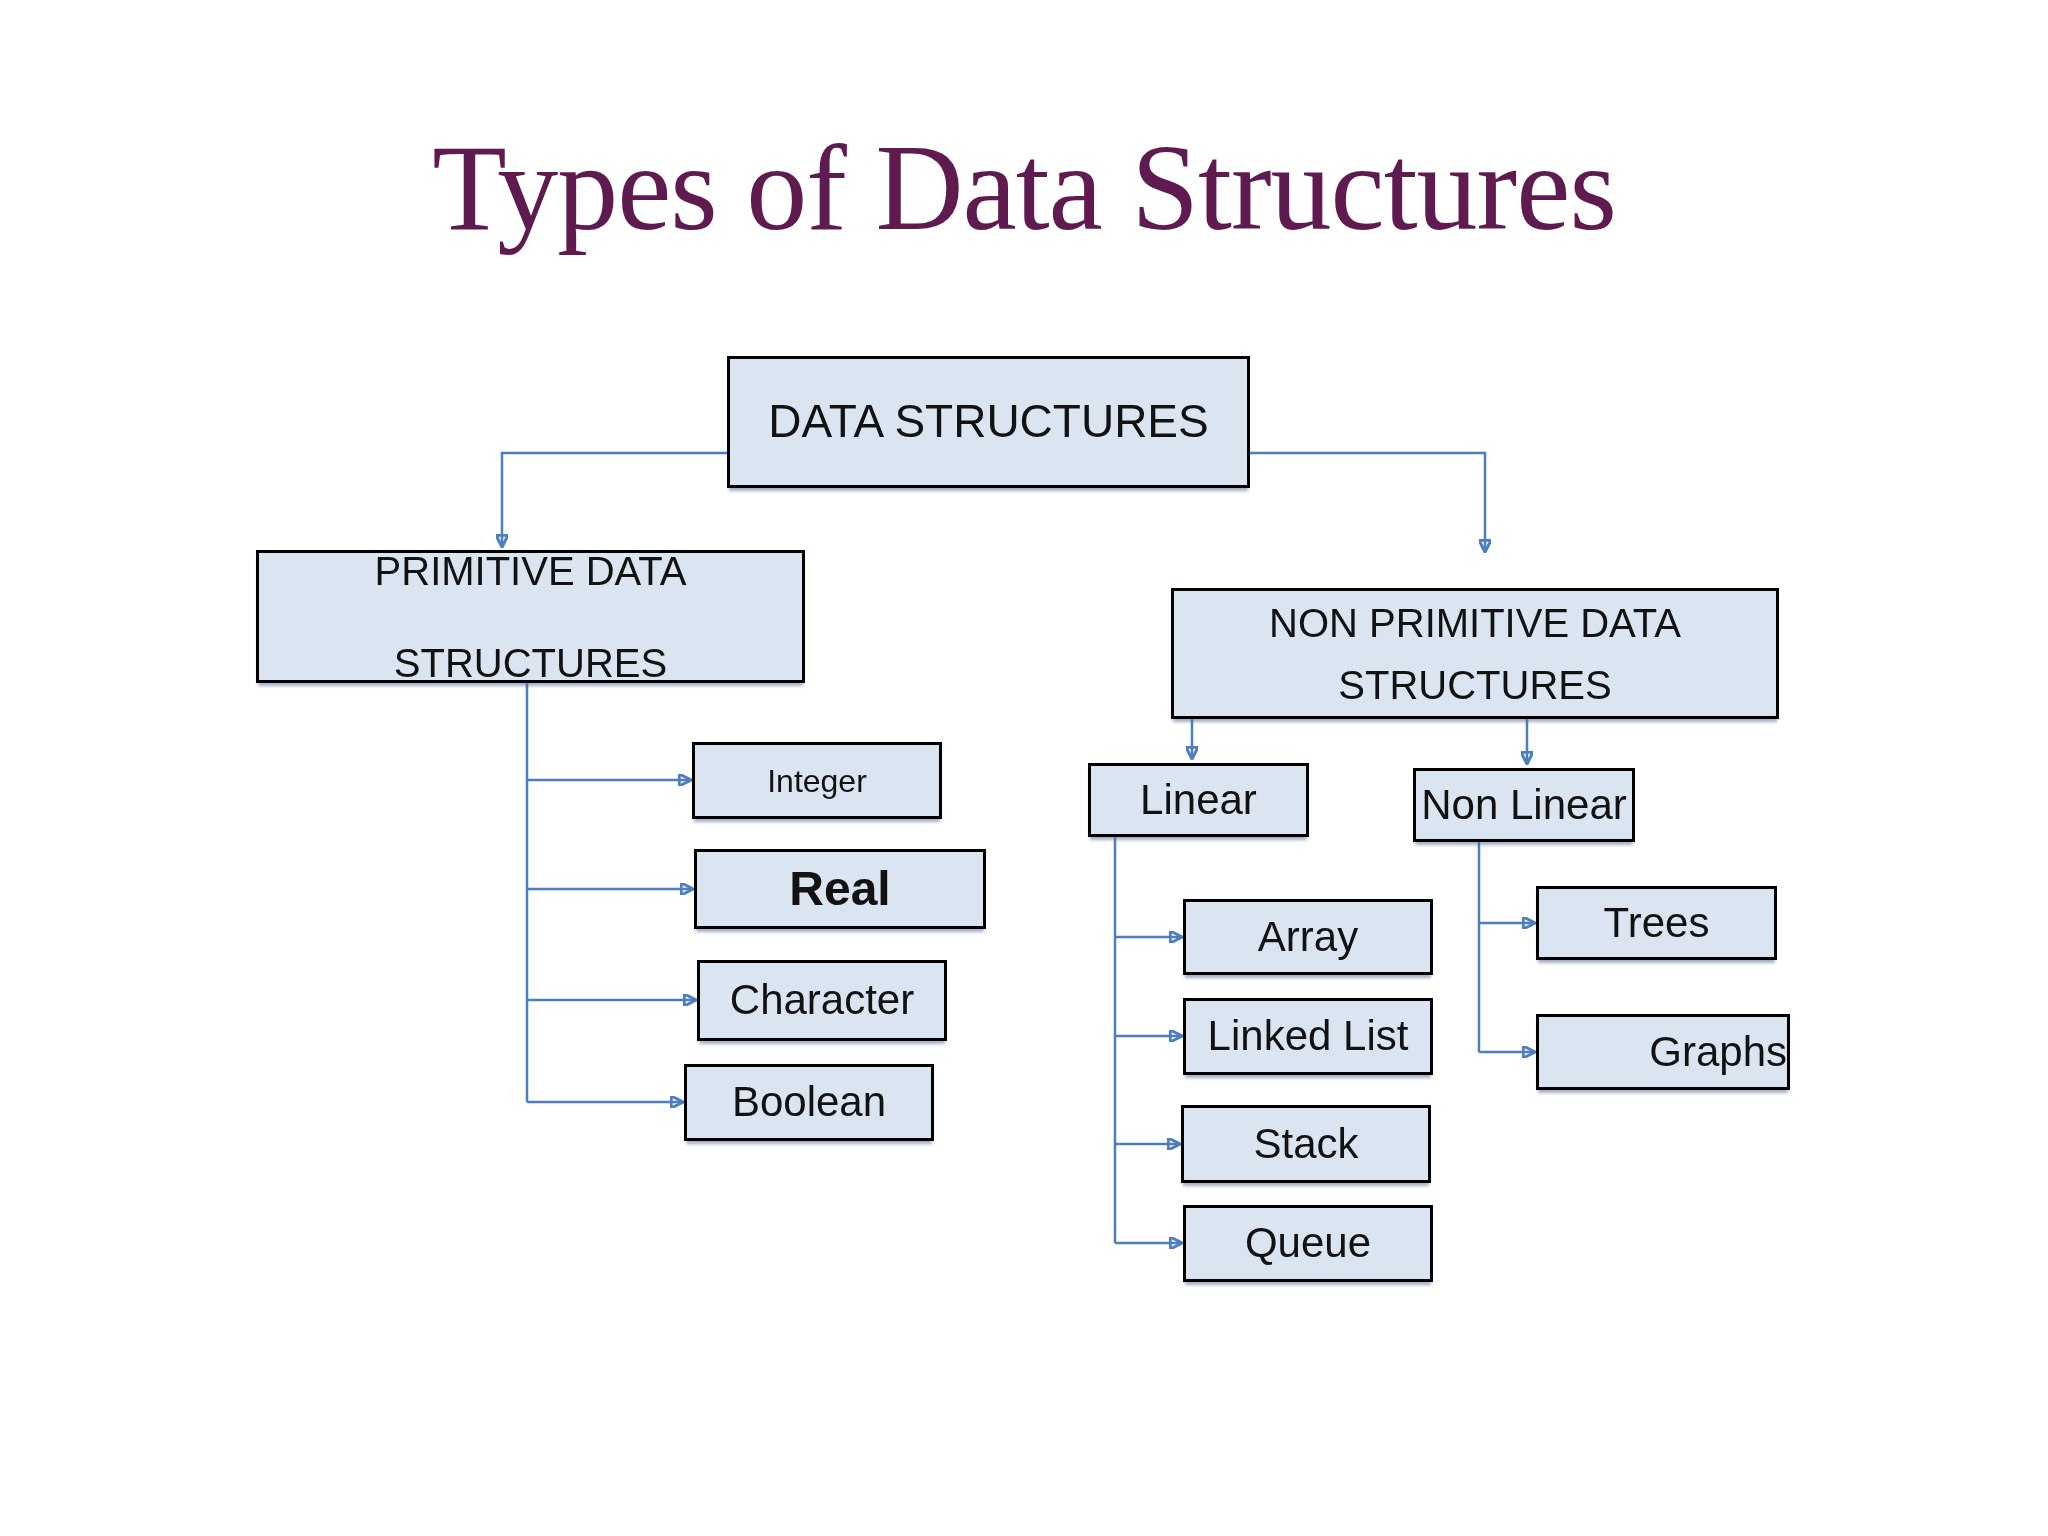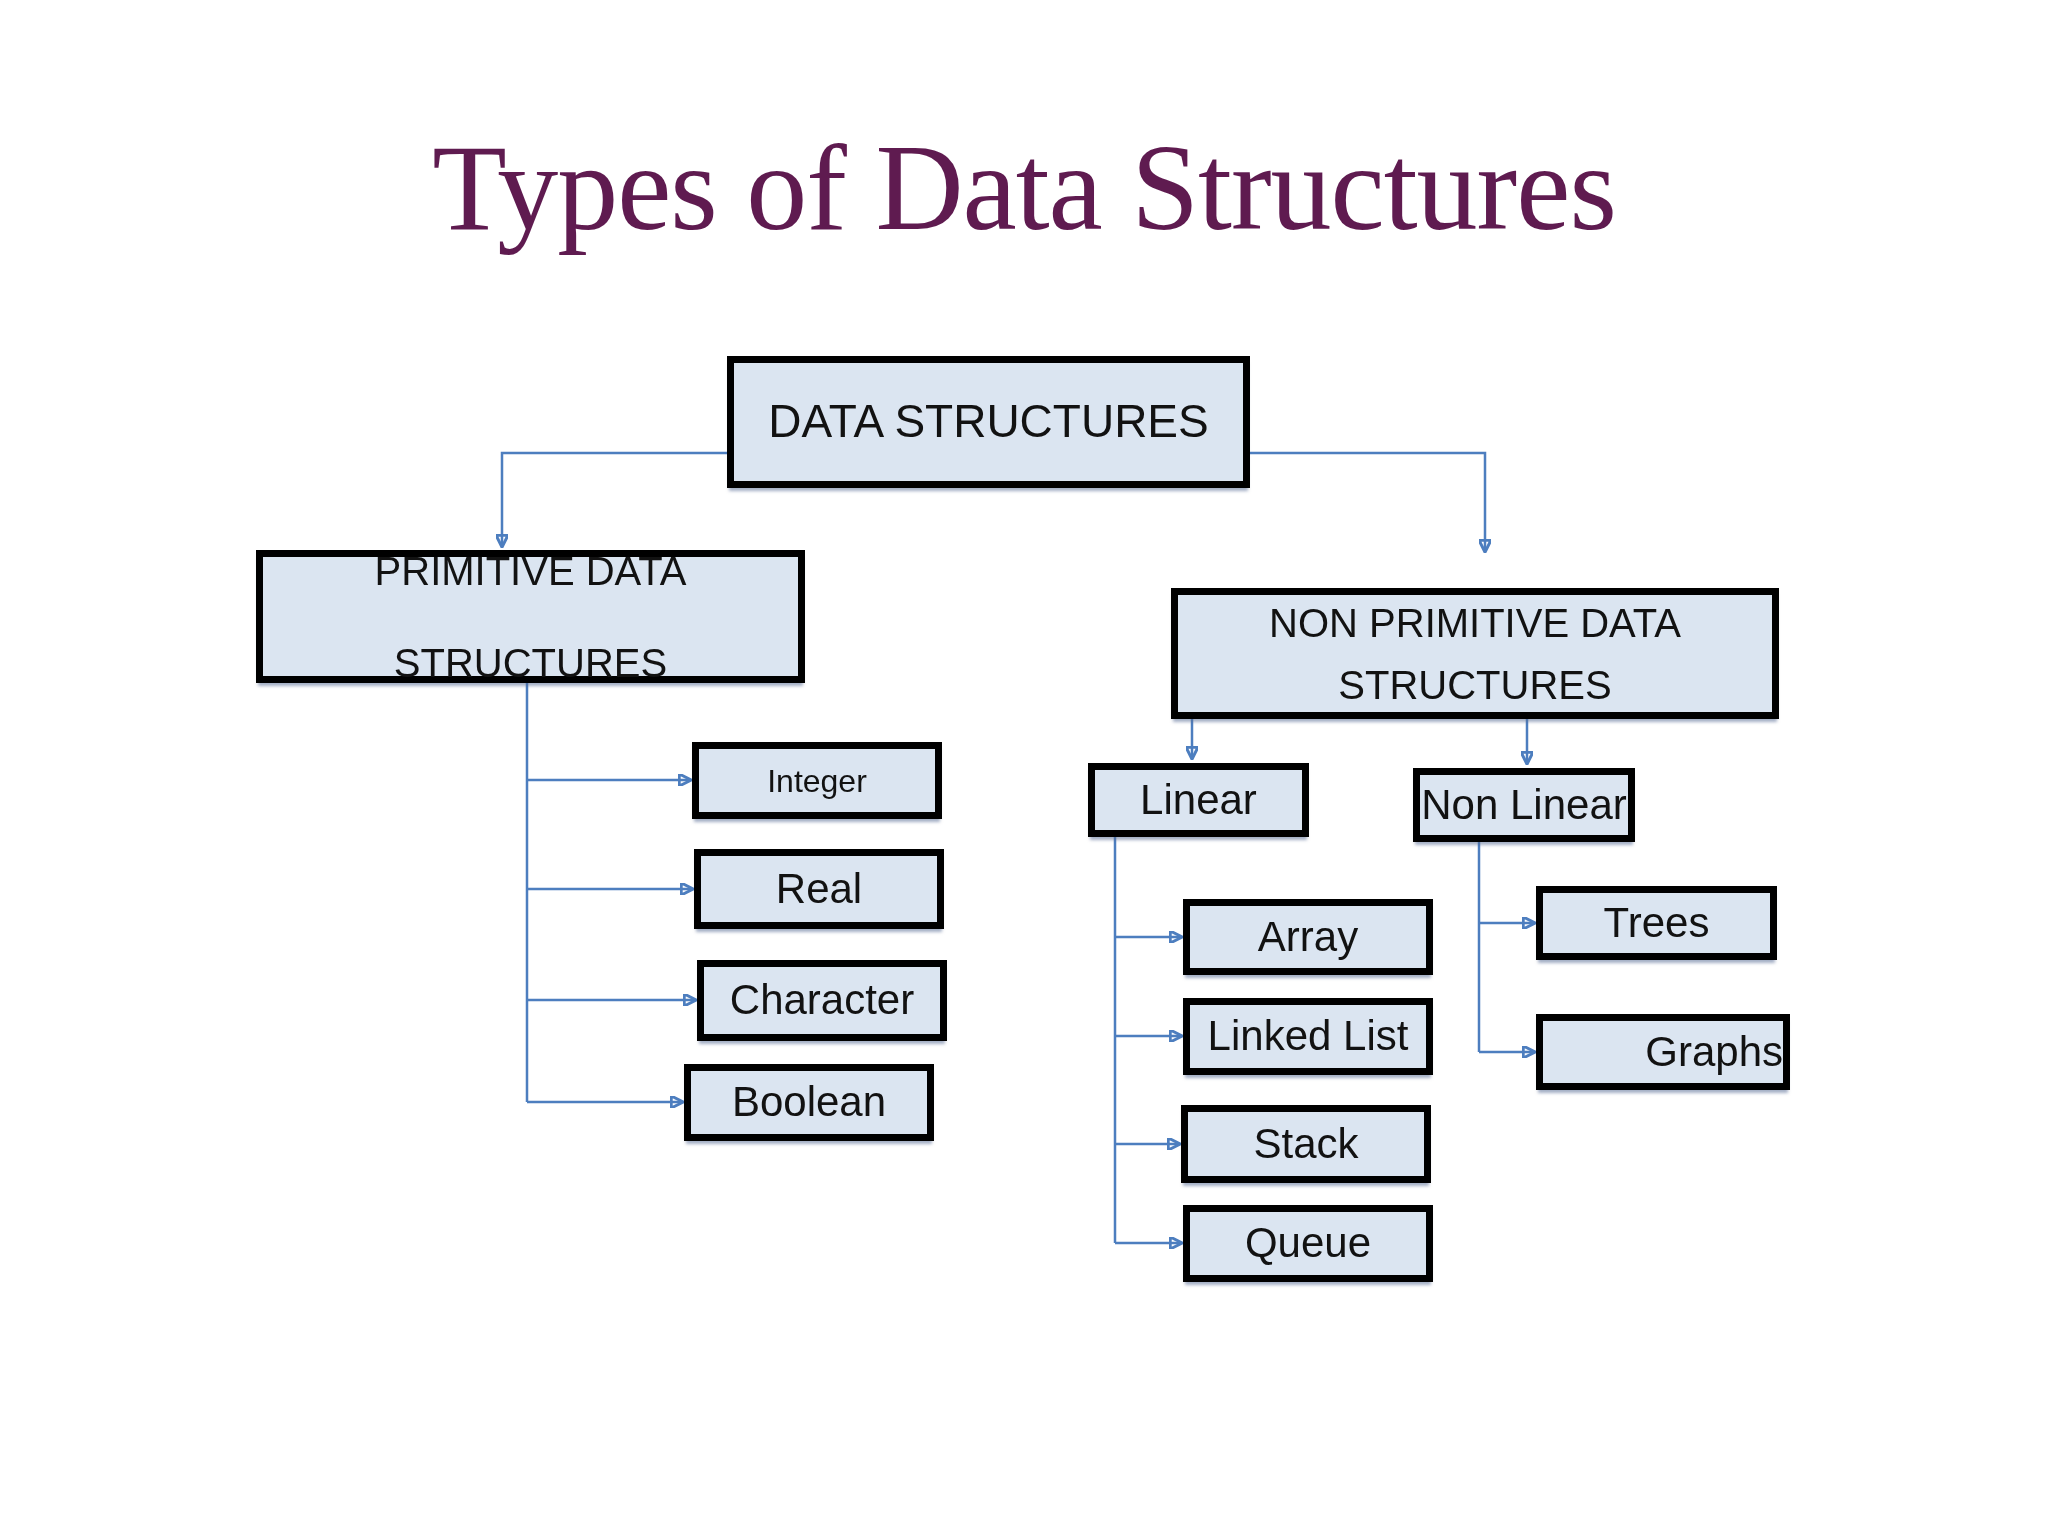--- a/index.html
+++ b/index.html
@@ -17,40 +17,40 @@
     font-family:"Liberation Serif",serif;
     font-size:122px;
     letter-spacing:-1px;
     color:#5f1b50;
     white-space:nowrap;
   }
   .node{
     position:absolute;
     box-sizing:border-box;
     background:#dbe5f1;
-    border:7px solid #000000;
+    border:3px solid #000000;
     box-shadow:0 5px 3px -2px rgba(90,110,150,0.55);
     display:flex;
     flex-direction:column;
     align-items:center;
     justify-content:center;
     color:#121212;
     text-align:center;
     line-height:1.25;
   }
   .node .ln{display:block;}
   
   #node-root          {left:727px;  top:356px;  width:523px; height:132px; font-size:46px;}
   #node-primitive     {left:256px;  top:550px;  width:549px; height:133px; font-size:40px; line-height:1.55;gap:30px;}
   #node-non-primitive {left:1171px; top:588px;  width:608px; height:131px; font-size:40px; line-height:1.55;}
   #node-linear        {left:1088px; top:763px;  width:221px; height:74px;  font-size:42px;}
   #node-non-linear    {left:1413px; top:768px;  width:222px; height:74px;  font-size:42px;}
   
   #node-integer   {left:692px; top:742px;  width:250px; height:77px; font-size:32px;}
-  #node-real      {left:694px; top:849px;  width:250px; height:80px; font-size:42px;}
+  #node-real      {left:694px; top:849px;  width:292px; height:80px; font-size:48px;font-weight:bold;}
   #node-character {left:697px; top:960px;  width:250px; height:81px; font-size:42px;}
   #node-boolean   {left:684px; top:1064px; width:250px; height:77px; font-size:42px;}
   
   #node-array       {left:1183px; top:899px;  width:250px; height:76px; font-size:42px;}
   #node-linked-list {left:1183px; top:998px;  width:250px; height:77px; font-size:42px;}
   #node-stack       {left:1181px; top:1105px; width:250px; height:78px; font-size:42px;}
   #node-queue       {left:1183px; top:1205px; width:250px; height:77px; font-size:42px;}
   
   #node-trees  {left:1536px; top:886px;  width:241px; height:74px; font-size:42px;}
   #node-graphs {left:1536px; top:1014px; width:254px; height:76px; font-size:42px;align-items:flex-end;}

